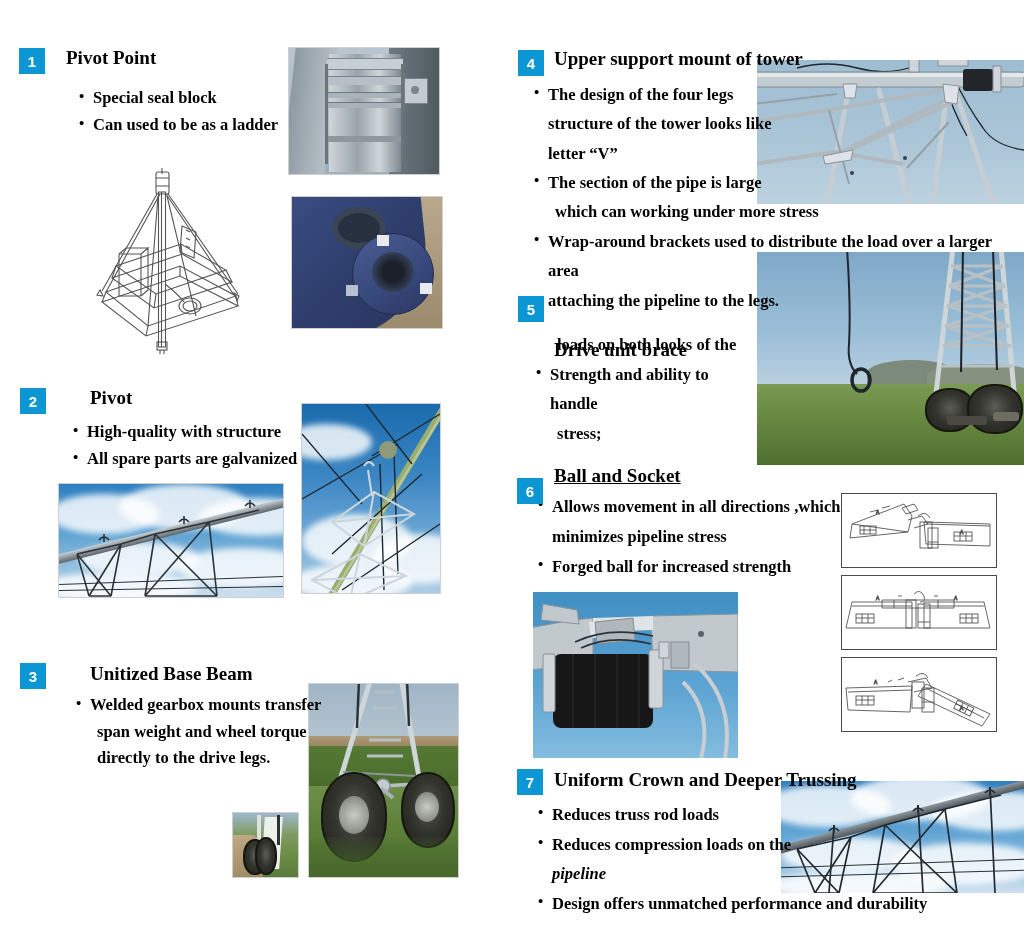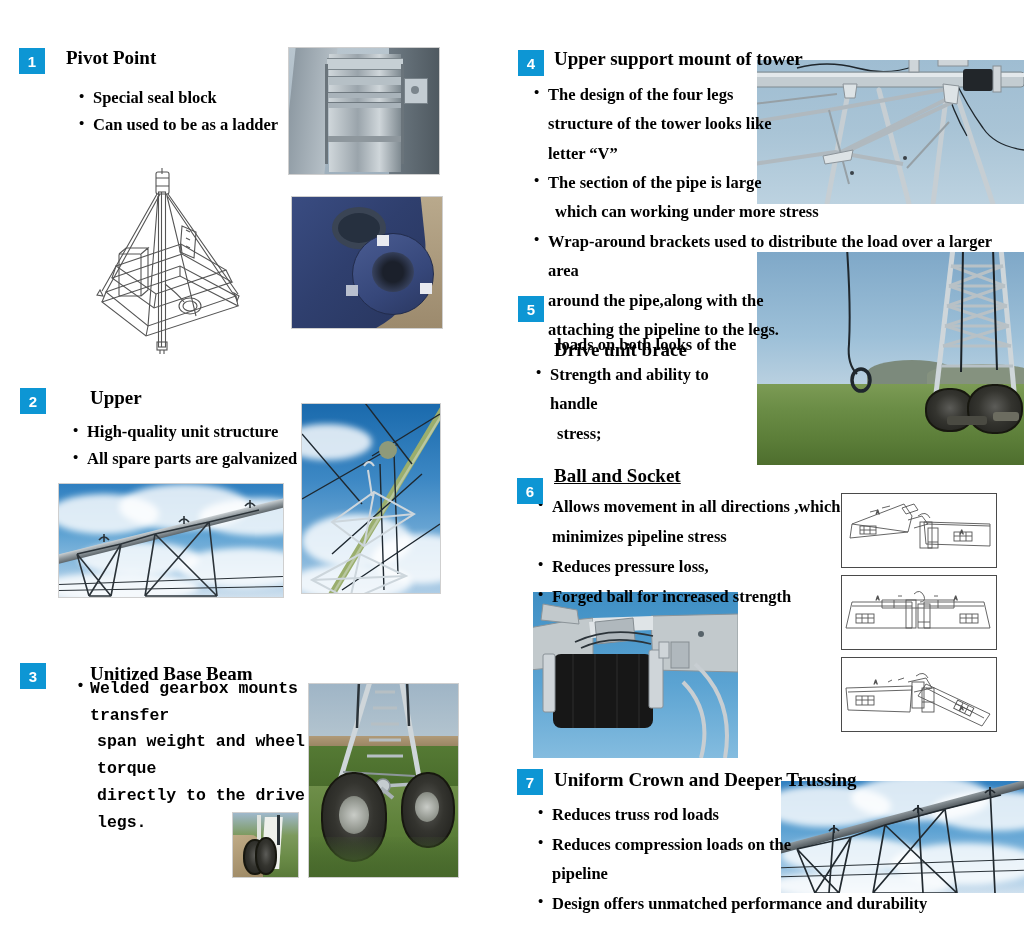--- a/index.html
+++ b/index.html
@@ -191,23 +191,23 @@
       <rect x="71" y="176" width="10" height="8"></rect>
       <path d="M74 184 v4 M78 184 v4"></path>
       <path d="M14 124 l-3 5 l6 1 Z M148 127 l5 3 l-2 5 Z"></path>
     </g>
   </svg>
 </div>
 
 <div class="badge" style="left:20px;top:388px;">
   <span>2</span>
 </div>
-<div class="heading" style="left:90px;top:387px;">Upper</div>
+<div class="heading" style="left:90px;top:387px;">Pivot</div>
 <div class="bullets" style="left:72px;top:419px;width:240px;">
-  <div class="bi">High-quality unit structure</div>
+  <div class="bi">High-quality with structure</div>
   <div class="bi">All spare parts are galvanized</div>
 </div>
 
 <div class="photo bordered" style="left:58px;top:483px;width:224px;height:113px;">
   <div class="ph-inner">
     <div class="sky"></div>
     <div class="cloud" style="left:-10px;top:10px;width:110px;height:40px;"></div>
     <div class="cloud" style="left:60px;top:0px;width:130px;height:46px;"></div>
     <div class="cloud" style="left:140px;top:14px;width:120px;height:38px;"></div>
     <div class="cloud" style="left:20px;top:58px;width:120px;height:34px;"></div>
@@ -258,21 +258,21 @@
         <circle cx="86" cy="46" r="9"></circle>
       </g>
     </svg>
   </div>
 </div>
 
 <div class="badge" style="left:20px;top:663px;">
   <span>3</span>
 </div>
 <div class="heading" style="left:90px;top:663px;">Unitized Base Beam</div>
-<div class="bullets" style="left:75px;top:676px;width:250px;font-family:Liberation Mono, monospace;">
+<div class="bullets" style="left:75px;top:692px;width:250px;">
   <div class="bi">Welded gearbox mounts transfer</div>
   <div class="cont">span weight and wheel torque</div>
   <div class="cont">directly to the drive legs.</div>
 </div>
 
 <div class="photo bordered" style="left:308px;top:683px;width:149px;height:193px;">
   <div class="ph-inner">
     <div style="position:absolute;inset:0;background:linear-gradient(180deg,#9fb5c6 0%,#b3c4cf 28%,#b3a483 36%,#6f8f4a 52%,#5d8039 75%,#4e7030 100%);"></div>
     <div class="dirt" style="top:52px;height:16px;background:linear-gradient(180deg,#b09a78,#8e7a58);"></div>
     <div style="position:absolute;left:0;right:0;top:62px;height:40px;background:linear-gradient(180deg,#557a34,#4a6c2c);"></div>
@@ -320,21 +320,20 @@
   <span>4</span>
 </div>
 <div class="heading" style="left:554px;top:48px;">Upper support mount of tower</div>
 <div class="bullets" style="left:533px;top:80px;width:480px;line-height:1.78;">
   <div class="bi">The design of the four legs</div>
   <div class="cont" style="padding-left:15px;">structure of the tower looks like</div>
   <div class="cont" style="padding-left:15px;">letter “V”</div>
   <div class="bi">The section of the pipe is large</div>
   <div class="cont">which can working under more stress</div>
   <div class="bi">Wrap-around brackets used to distribute the load over a larger area</div>
-  <div class="cont" style="padding-left:15px;">around the pipe,along with the</div>
   <div class="cont" style="padding-left:15px;">attaching the pipeline to the legs.</div>
 </div>
 
 <div class="photo" style="left:757px;top:60px;width:267px;height:144px;">
   <div class="ph-inner">
     <div style="position:absolute;inset:0;background:linear-gradient(180deg,#9fbdd2 0%,#a9c4d6 50%,#bcd2e0 100%);"></div>
     <svg style="position:absolute;inset:0;" width="267" height="144">
       <g stroke="#1f272d" stroke-width="1.3" fill="none">
         <path d="M40 8 q30 -8 60 0 q30 8 58 -2"></path>
         <path d="M196 16 q14 30 30 52 q12 18 41 22"></path>
@@ -423,21 +422,20 @@
   <div class="cont">stress;</div>
 </div>
 
 <div class="badge" style="left:517px;top:478px;">
   <span>6</span>
 </div>
 <div class="heading" style="left:554px;top:465px;text-decoration:underline;">Ball and Socket</div>
 <div class="bullets" style="left:537px;top:492px;width:310px;line-height:1.82;">
   <div class="bi">Allows movement in all directions ,which</div>
   <div class="cont" style="padding-left:15px;">minimizes pipeline stress</div>
-  <div class="bi">Reduces pressure loss,</div>
   <div class="bi">Forged ball for increased strength</div>
 </div>
 
 <div class="photo" style="left:533px;top:592px;width:205px;height:166px;">
   <div class="ph-inner">
     <div style="position:absolute;inset:0;background:linear-gradient(180deg,#3f8fc4 0%,#5ba3d2 55%,#84bcdf 100%);"></div>
     <svg style="position:absolute;inset:0;" width="205" height="166">
       <g fill="#c2c9cc" stroke="#8c9499" stroke-width="1">
         <polygon points="-4,36 40,28 60,26 60,72 -4,78"></polygon>
         <polygon points="118,24 205,22 205,80 120,78"></polygon>
@@ -548,21 +546,21 @@
   </svg>
 </div>
 
 <div class="badge" style="left:517px;top:769px;">
   <span>7</span>
 </div>
 <div class="heading" style="left:554px;top:769px;">Uniform Crown and Deeper Trussing</div>
 <div class="bullets" style="left:537px;top:800px;width:400px;line-height:1.8;">
   <div class="bi">Reduces truss rod loads</div>
   <div class="bi">Reduces compression loads on the</div>
-  <div class="cont" style="padding-left:15px;">pipeline</div>
+  <div class="cont" style="padding-left:15px;font-style:italic;">pipeline</div>
   <div class="bi">Design offers unmatched performance and durability</div>
 </div>
 
 <div class="photo" style="left:781px;top:781px;width:243px;height:112px;">
   <div class="ph-inner">
     <div class="sky"></div>
     <div class="cloud" style="left:-20px;top:4px;width:130px;height:42px;"></div>
     <div class="cloud" style="left:70px;top:-6px;width:140px;height:46px;"></div>
     <div class="cloud" style="left:150px;top:10px;width:130px;height:40px;"></div>
     <div class="cloud" style="left:0px;top:56px;width:140px;height:36px;"></div>

